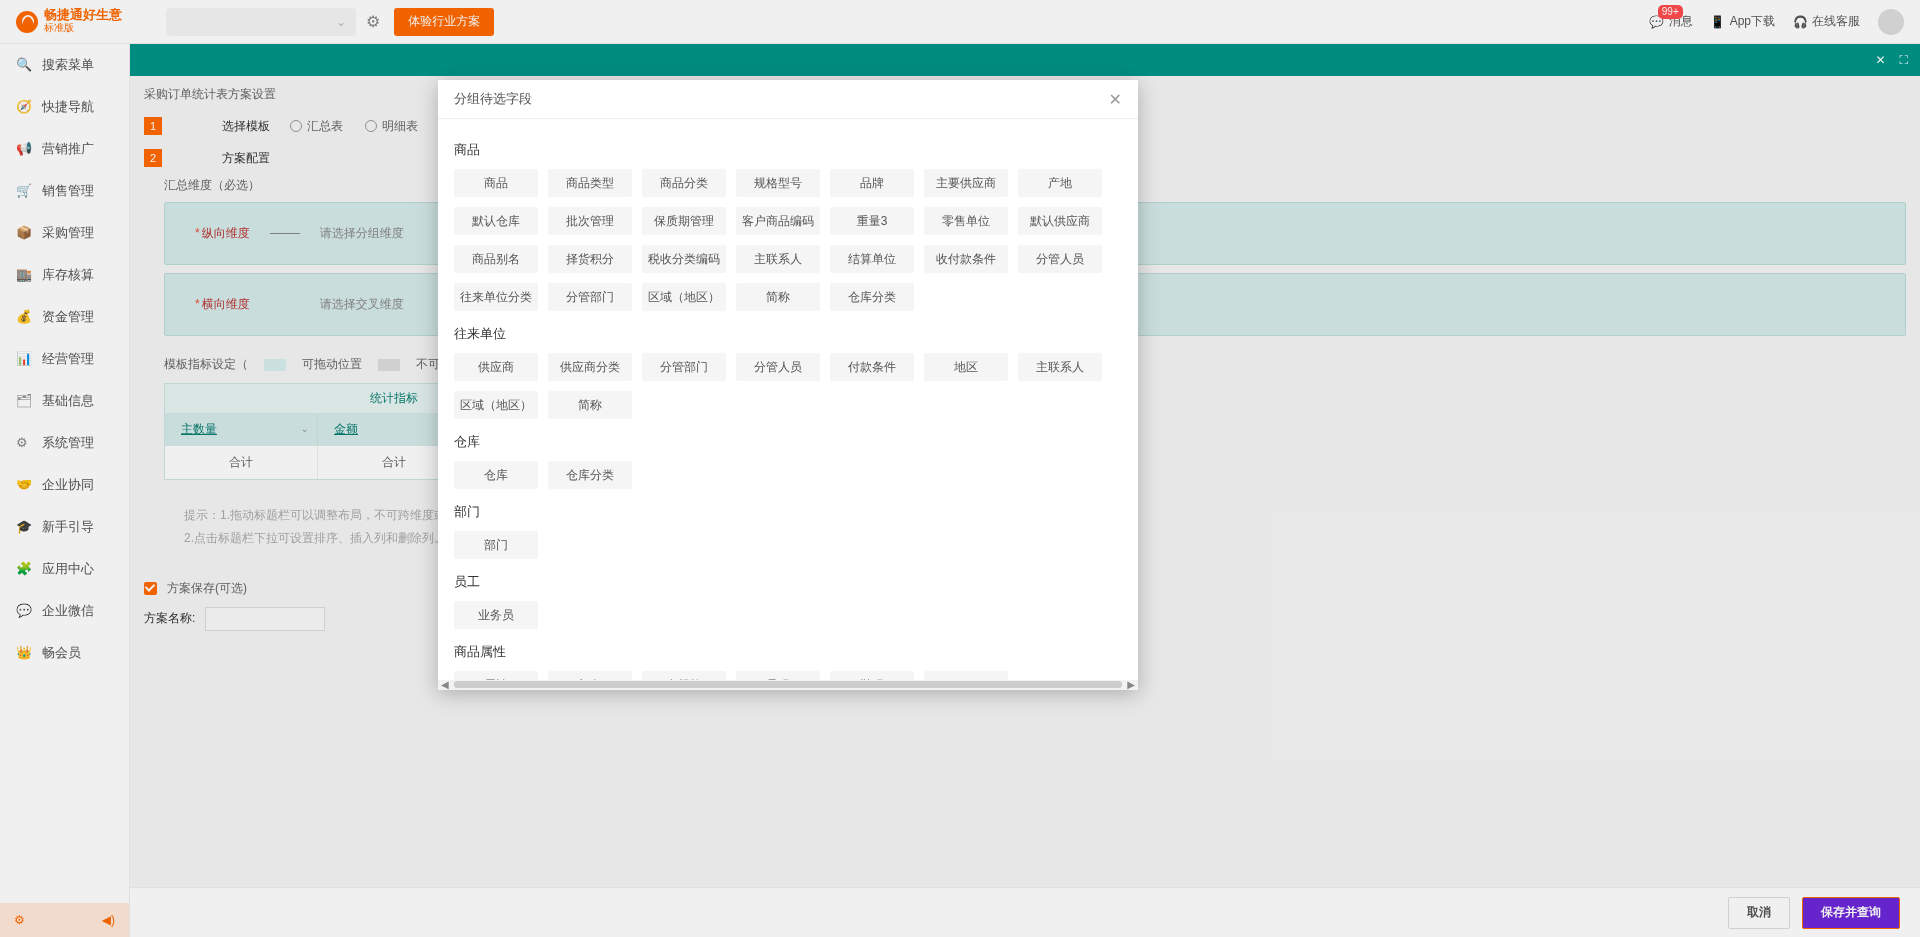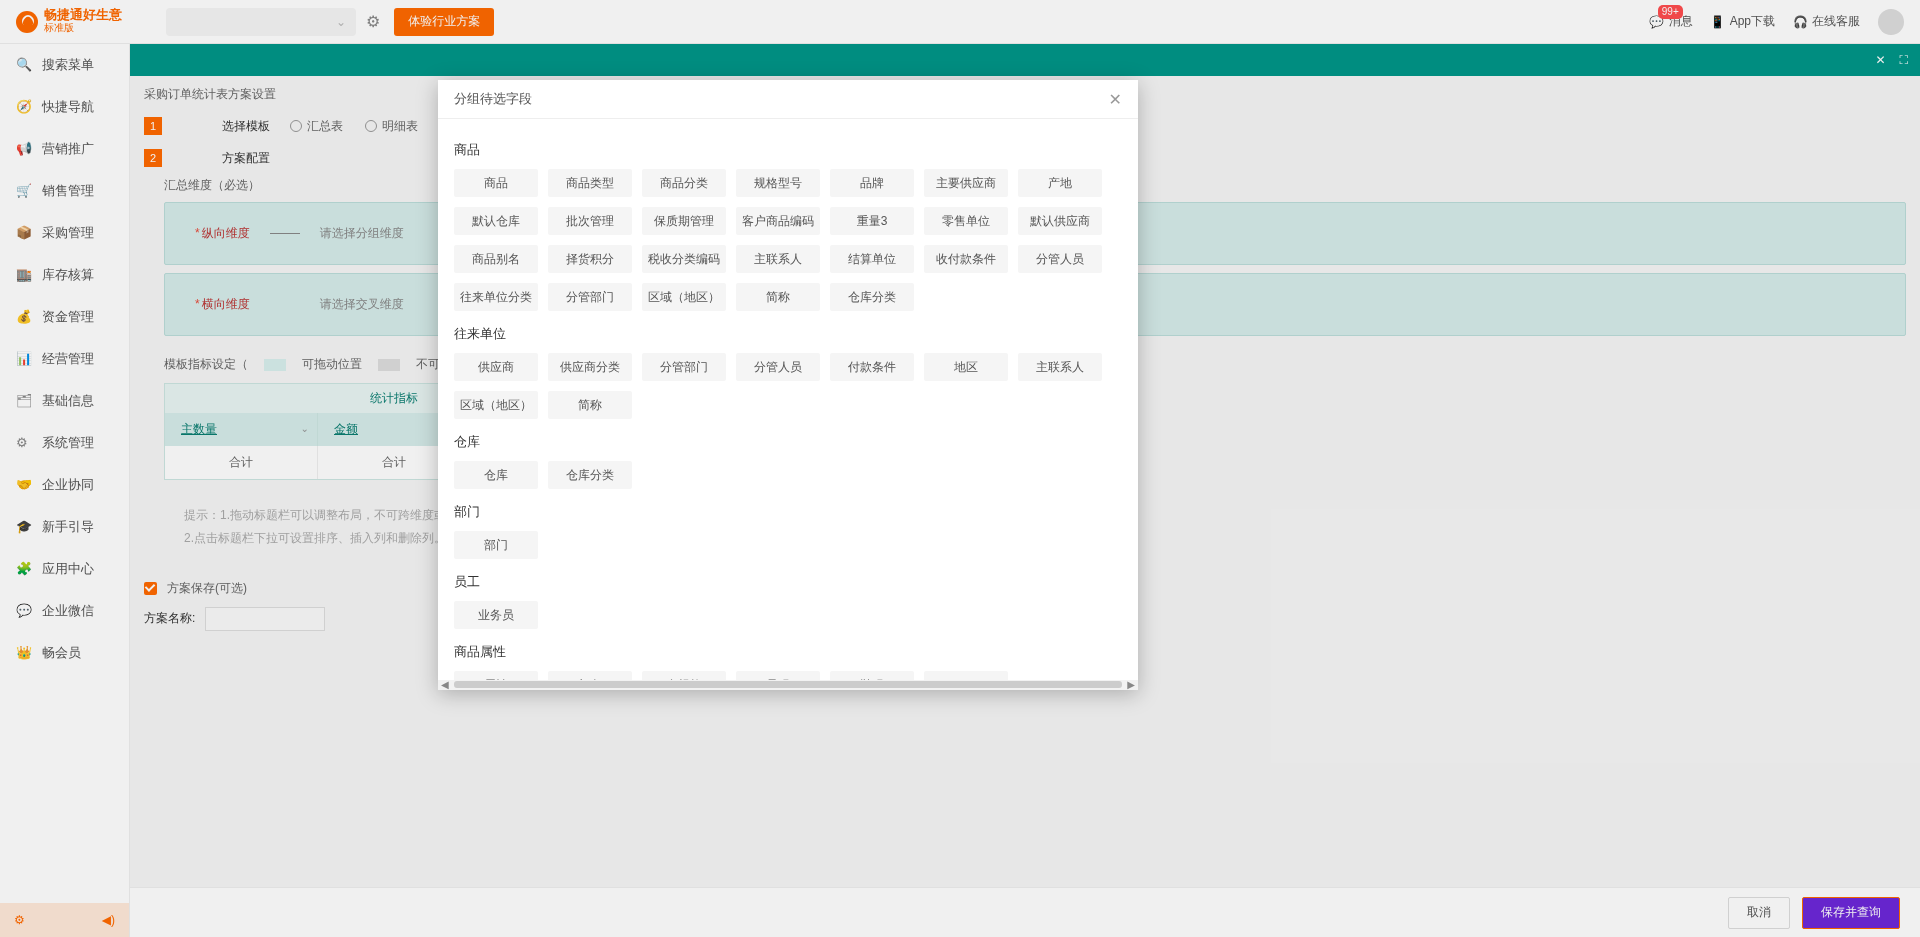--- a/index.html
+++ b/index.html
@@ -67,21 +67,21 @@
 .ind-body .cell:last-child{border-right:none;}
 .hints{margin:24px 0 0 20px;color:#aaa;line-height:1.9;}
 .scheme-save{margin-top:30px;display:flex;align-items:center;gap:10px;color:#666;}
 .scheme-save .chk{width:13px;height:13px;background:#ff6a00;border-radius:2px;position:relative;}
 .scheme-save .chk::after{content:"";position:absolute;left:3px;top:0px;width:4px;height:7px;border:2px solid #fff;border-top:none;border-left:none;transform:rotate(45deg);}
 .name-row{margin-top:10px;display:flex;align-items:center;gap:10px;}
 .name-row input{width:120px;height:24px;border:1px solid #ddd;background:#fafafa;padding:0 6px;}
 
 
 .bottom-bar{position:absolute;left:130px;right:0;bottom:0;height:50px;background:#fff;border-top:1px solid #eee;display:flex;align-items:center;justify-content:flex-end;gap:12px;padding:0 20px;}
-.btn{height:32px;padding:0 18px;display:flex;align-items:center;border:1px solid #ddd;border-radius:2px;cursor:pointer;background:#fff;color:#555;}
+.btn{height:32px;padding:0 18px;display:flex;align-items:center;border:1px solid #ddd;border-radius:2px;cursor:pointer;background:#fff;color:#555;font-weight:bold;}
 .btn.primary{background:#6d28d9;border-color:#ff6a00;color:#fff;}
 
 
 .mask{position:absolute;inset:0;background:rgba(0,0,0,0.06);}
 .modal{position:absolute;left:438px;top:80px;width:700px;height:610px;background:#fff;box-shadow:0 4px 20px rgba(0,0,0,.25);display:flex;flex-direction:column;}
 .modal-h{height:39px;border-bottom:1px solid #eee;display:flex;align-items:center;padding:4px 16px;font-size:13px;justify-content:space-between;color:#555;}
 .modal-h .close{cursor:pointer;font-size:16px;color:#999;}
 .modal-b{flex:1;overflow:auto;padding:8px 16px 20px;}
 .modal-b::-webkit-scrollbar{width:7px;height:7px;}
 .modal-b::-webkit-scrollbar-thumb{background:#ccc;border-radius:3px;}

